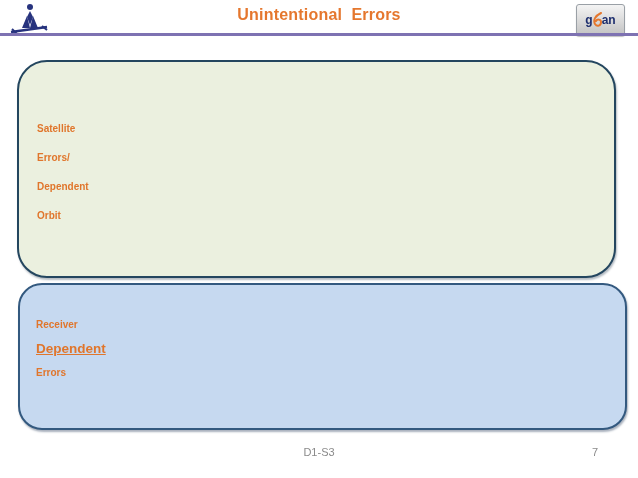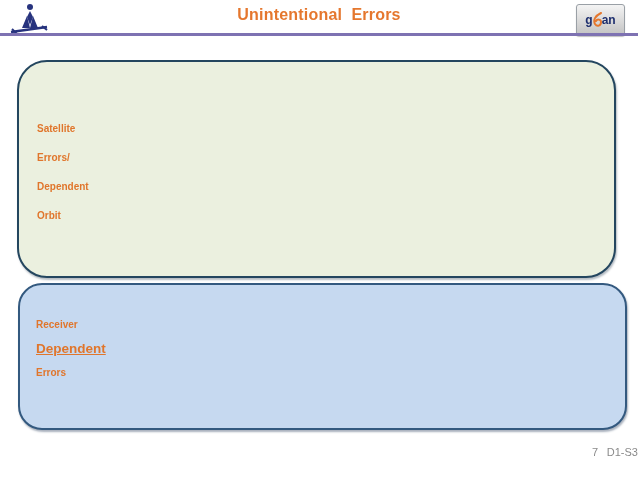--- a/index.html
+++ b/index.html
@@ -55,21 +55,21 @@
   .box-top .box-text{top:52px;}
   .box-bottom .box-text{top:28px;left:16px;}
   .box-text .line{display:block;font-size:10px;line-height:29px;}
   .box-bottom .box-text .line{line-height:24px;}
   .box-text .line.small{font-size:13.5px;text-decoration:underline;}
 
   
   .footer-text{
     position:absolute;top:446px;font-size:11px;color:#8a8a8a;
   }
-  .footer-center{left:0;width:638px;text-align:right;}
+  .footer-center{left:0;width:638px;text-align:center;}
   .footer-page{right:40px;}
 </style>
 </head>
 <body style="--title-color: #E5772E; --divider-color: #7E72B2; --boxtext-color: #E0762C; --topbox-fill: #EBF0DF; --topbox-border: #24465F; --bottombox-fill: #C6D9F0; --bottombox-border: #33597F;">
 
 <div class="slide">
 
   <div class="header">
     <svg class="aai-logo" viewBox="0 0 40 34" xmlns="http://www.w3.org/2000/svg">
       <g fill="#27337E" stroke="#27337E">

